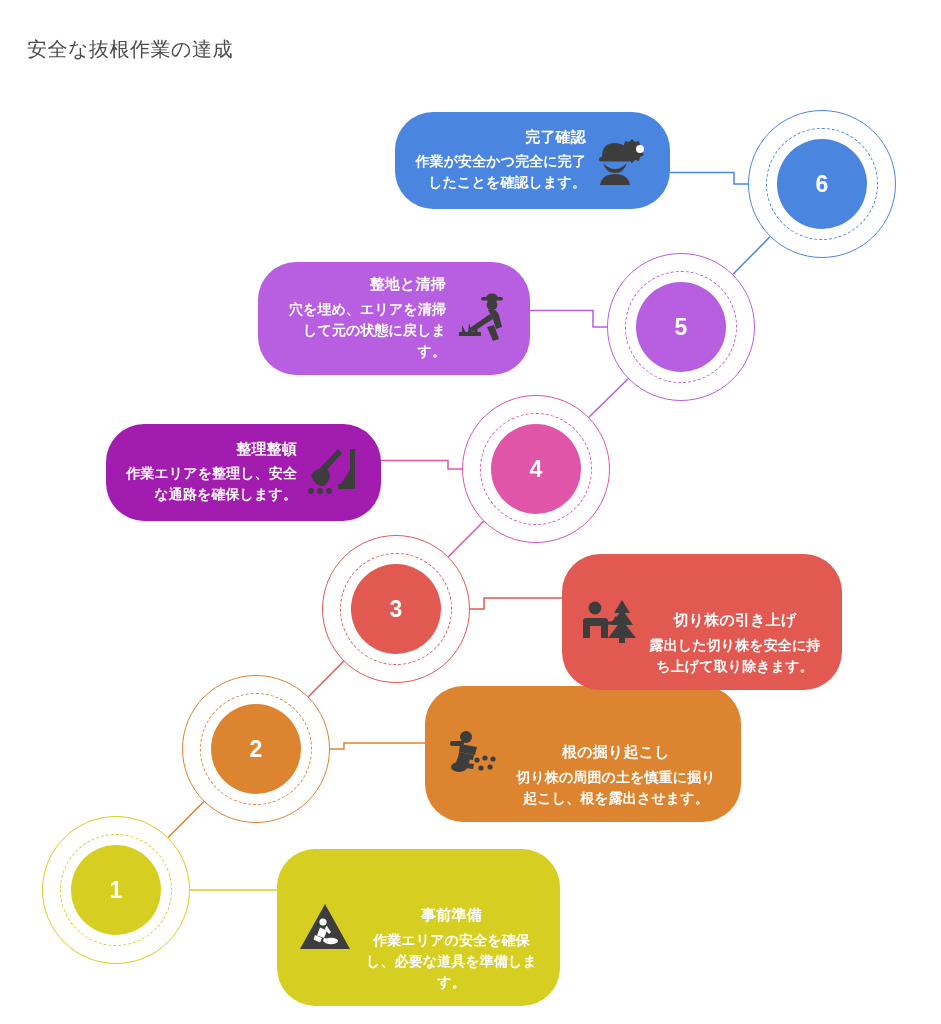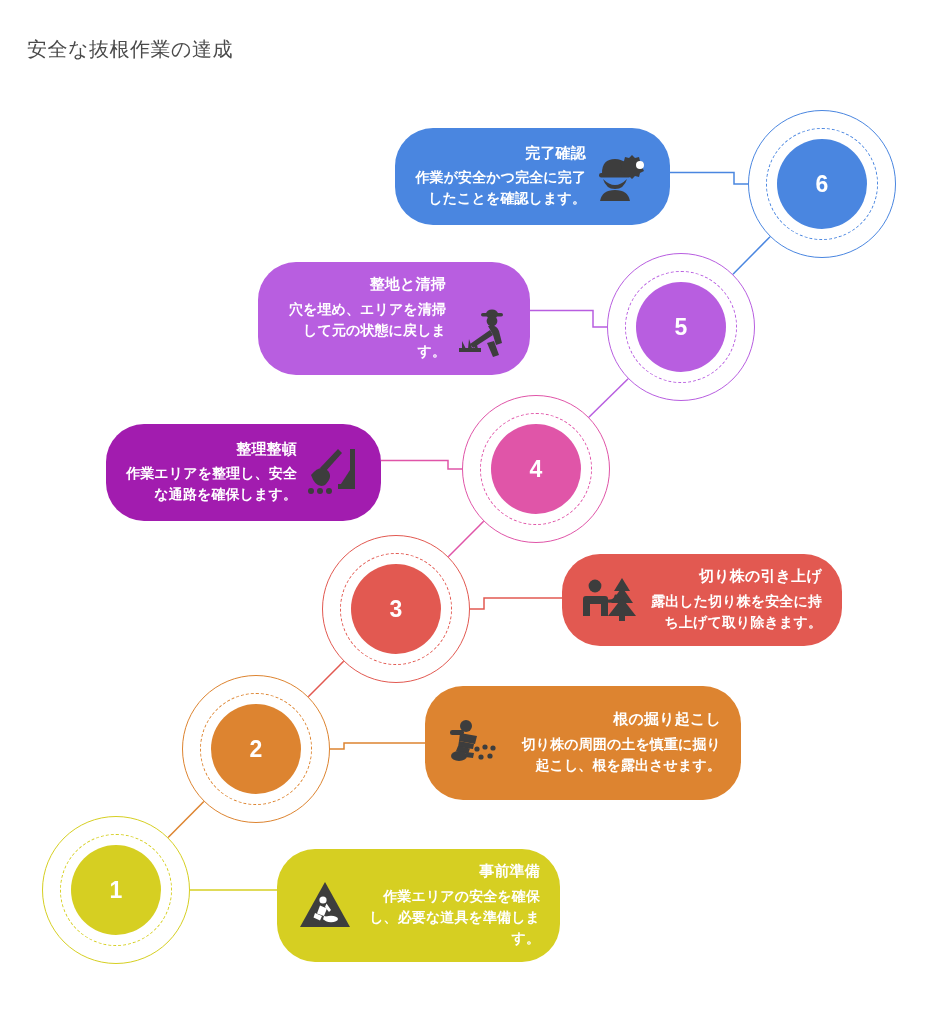--- a/index.html
+++ b/index.html
@@ -90,21 +90,21 @@
     color: #ffffff;
   }
   .card.left-icon { flex-direction: row; }
   .card.right-icon { flex-direction: row-reverse; }
 
   .card .card-text {
     flex: 1 1 auto;
     min-width: 0;
   }
   .card.right-icon .card-text { text-align: right; }
-  .card.left-icon  .card-text { text-align: right; }
+  .card.left-icon  .card-text { text-align: center; margin-top: 44px; }
 
   .card .card-title {
     font-size: 15px;
     font-weight: 700;
     line-height: 1.25;
     margin-bottom: 5px;
     color: #ffffff;
     letter-spacing: 0.2px;
   }
   .card .card-desc {
@@ -260,41 +260,41 @@
         <circle cx="5" cy="45" r="3" fill="#3d3d3d"></circle>
         <circle cx="14" cy="45" r="3" fill="#3d3d3d"></circle>
         <circle cx="23" cy="45" r="3" fill="#3d3d3d"></circle>
       </svg>
         </div>
      <div class="card-text">
        <div class="card-title">整理整頓</div>
        <div class="card-desc">作業エリアを整理し、安全な通路を確保します。</div>
      </div>
       </div>
-      <div class="card right-icon" style="left: 258px; top: 262px; width: 272px; min-height: 97px; background: rgb(184, 94, 224); align-items: flex-end;">
+      <div class="card right-icon" style="left: 258px; top: 262px; width: 272px; min-height: 97px; background: rgb(184, 94, 224);">
         <div class="card-icon">
           <svg width="56" height="52" viewBox="0 0 56 52">
         <rect x="27" y="5" width="22" height="3.6" rx="1.8" fill="#3d3d3d"></rect>
         <ellipse cx="38" cy="6" rx="6" ry="4.6" fill="#3d3d3d"></ellipse>
         <circle cx="38" cy="13" r="5.4" fill="#3d3d3d"></circle>
         <path d="M34 18 q8 -2 11 5 l3 12 -6 2 -3 -10 z" fill="#3d3d3d"></path>
         <path d="M40 33 l5 14 -6 2 -6 -14 z" fill="#3d3d3d"></path>
         <path d="M36 22 L16 36 l3 4 20 -13 z" fill="#3d3d3d"></path>
         <path d="M5 40 h22 v4 h-22 z" fill="#3d3d3d"></path>
         <path d="M8 33 l4 8 -4 1 z" fill="#3d3d3d"></path>
         <path d="M15 31 l3 9 -4 1 z" fill="#3d3d3d"></path>
         <path d="M22 33 l2 8 -4 1 z" fill="#3d3d3d"></path>
       </svg>
         </div>
      <div class="card-text">
        <div class="card-title">整地と清掃</div>
        <div class="card-desc">穴を埋め、エリアを清掃して元の状態に戻します。</div>
      </div>
       </div>
-      <div class="card right-icon" style="left: 395px; top: 128px; width: 275px; min-height: 97px; background: rgb(74, 134, 224); justify-content: space-between;">
+      <div class="card right-icon" style="left: 395px; top: 112px; width: 275px; min-height: 97px; background: rgb(74, 134, 224); justify-content: space-between;">
         <div class="card-icon">
           <svg width="56" height="50" viewBox="0 0 56 50">
         <path d="M8 21 q0 -14 13 -14 q13 0 13 14 z" fill="#3d3d3d"></path>
         <rect x="5" y="21" width="32" height="4.5" rx="2.2" fill="#3d3d3d"></rect>
         <path d="M9 27 q12 12 24 0 q-3 10 -12 10 q-9 0 -12 -10 z" fill="#3d3d3d"></path>
         <path d="M21 38 q13 0 15 11 h-30 q2 -11 15 -11 z" fill="#3d3d3d"></path>
         <path d="M46 3 l3 3 4 -1 1 4 4 2 -2 4 2 4 -4 2 -1 4 -4 -1 -3 3 -3 -3 -4 1 -1 -4 -4 -2 2 -4 -2 -4 4 -2 1 -4 4 1 z" transform="translate(-8 0)" fill="#3d3d3d"></path>
         <circle cx="46" cy="13" r="4" fill="#ffffff"></circle>
       </svg>
         </div>

